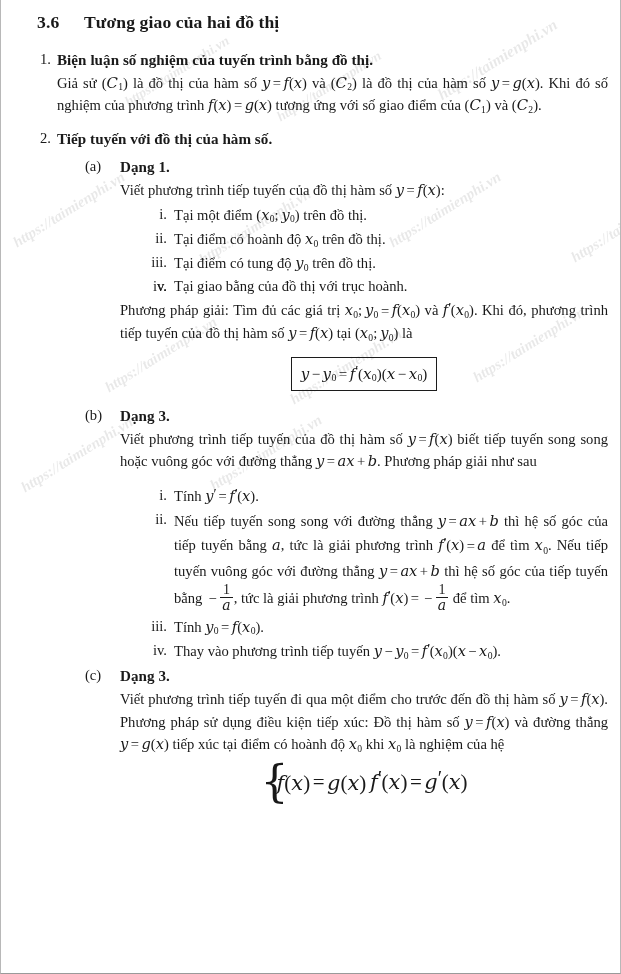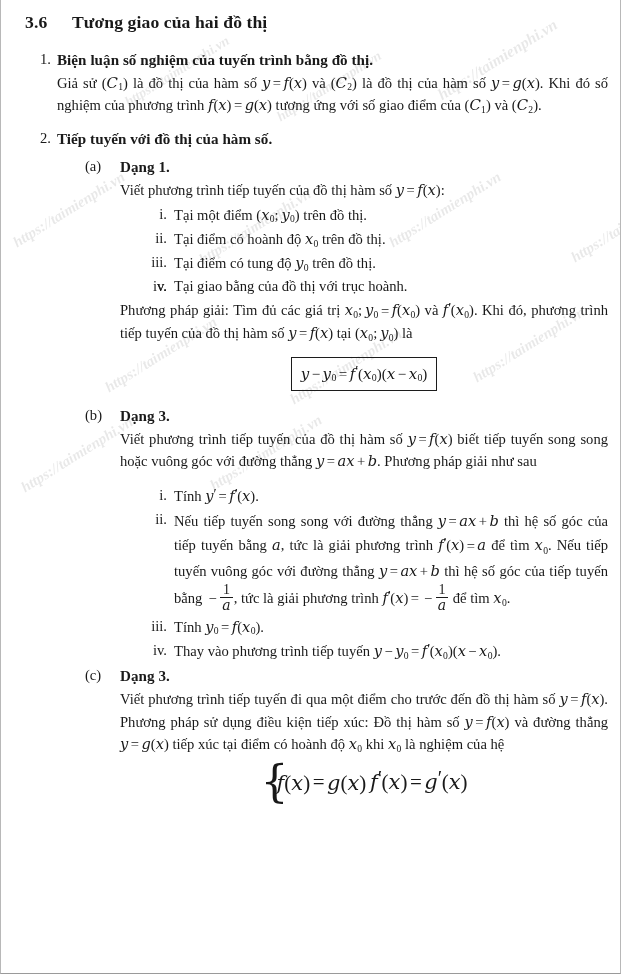--- a/index.html
+++ b/index.html
@@ -45,21 +45,21 @@
     margin: 0 1px;
   }
   .frac .num { display: block; padding: 0 2px; }
   .frac .den { display: block; padding: 0 2px; border-top: 1px solid #1a1a1a; }
 
   
   .sec-head {
     font-weight: bold;
     font-size: 17.6px;
     letter-spacing: .1px;
-    margin: 2px 0 13px 12px;
+    margin: 2px 0 13px 24px;
   }
   .sec-head .num { display: inline-block; min-width: 47px; }
 
   
   .lvl1 { margin-left: 20px; }
   .item1 { position: relative; padding-left: 24px; margin-bottom: 3px; }
   .item1 > .mark {
     position: absolute; left: 0; top: 0; width: 18px;
     text-align: right; font-weight: normal;
   }

